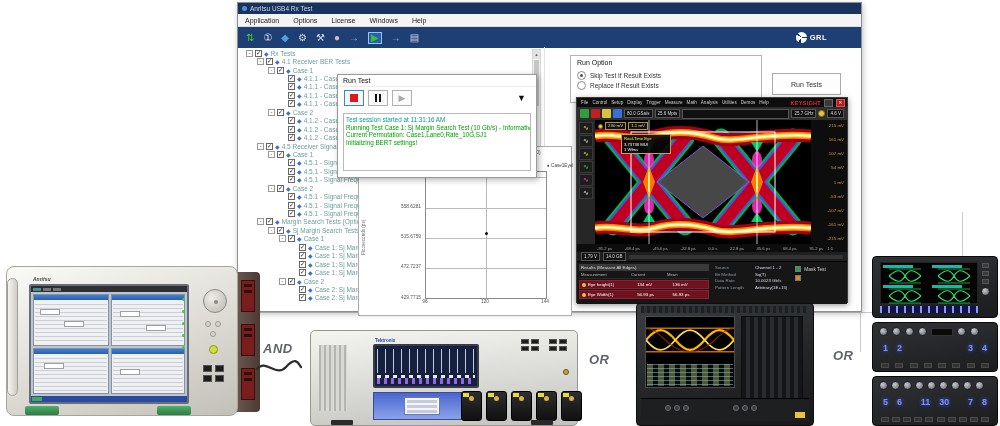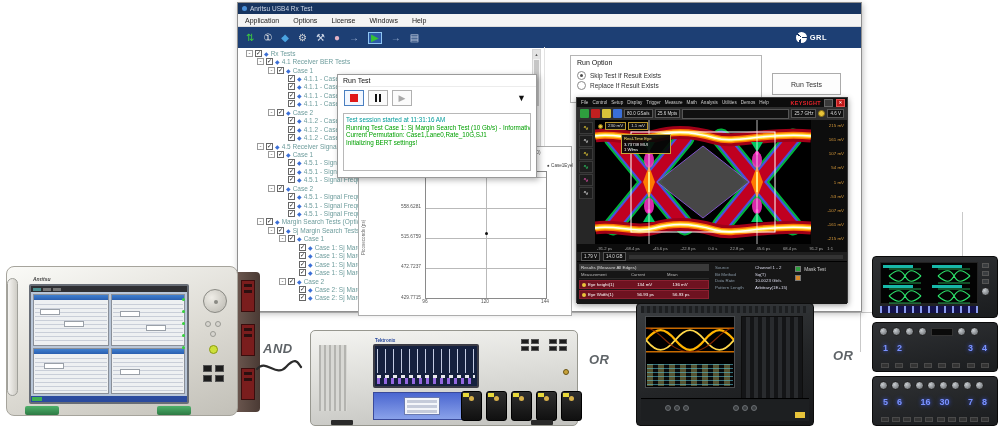--- a/index.html
+++ b/index.html
@@ -1000,21 +1000,21 @@
           <span class="stk-knob"></span>
           <span class="stk-knob"></span>
         <span class="stk-knob"></span>
       </div>
       <div class="digrow" style="top:20px;">
         <span class="dgrp">
             <span class="dg">5</span>
             <span class="dg">6</span>
           </span>
         <span class="dgrp">
-            <span class="dg">16</span>
+            <span class="dg">11</span>
             <span class="dg">30</span>
           </span>
         <span class="dgrp">
             <span class="dg">7</span>
             <span class="dg">8</span>
           </span>
       </div>
       <div class="btnrow">
           <i></i>
           <i></i>

